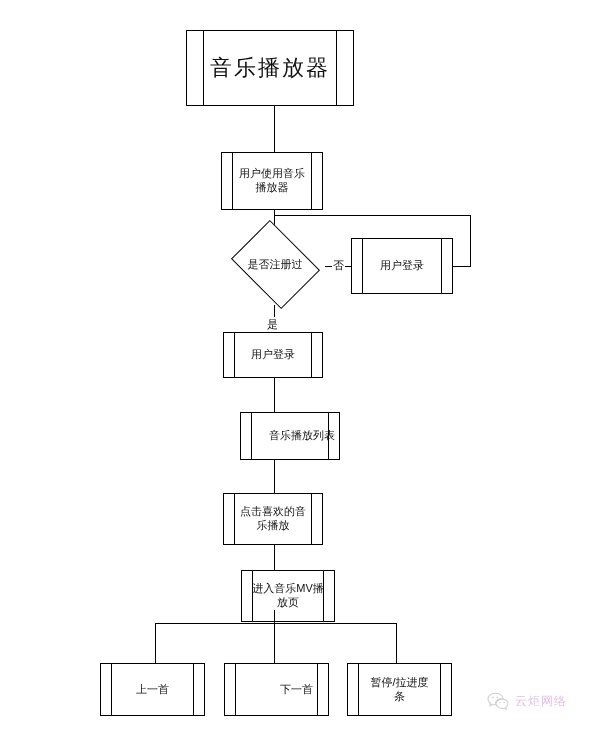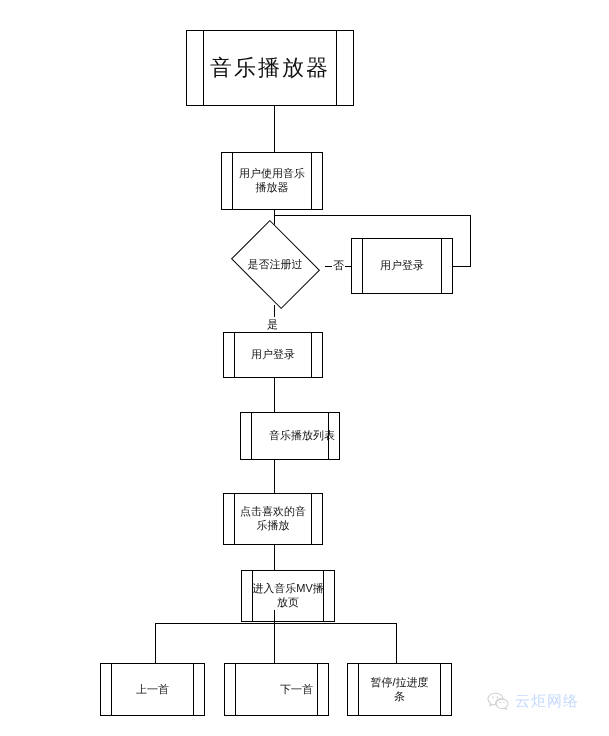--- a/index.html
+++ b/index.html
@@ -113,22 +113,22 @@
 
   
   #watermark {
     position: absolute;
     display: flex;
     align-items: center;
     gap: 6px;
     opacity: 0.30;
   }
   #watermark .wm-text {
-    font-size: 15px;
-    color: #3b82f6;
+    font-size: 12px;
+    color: #a21caf;
     letter-spacing: 1px;
   }
   #watermark .wm-icon svg { display: block; }
 </style>
 </head>
 <body>
 
 <div id="canvas">
 
   <div class="node process wide" id="title-node" style="left:186px; top:30px; width:168px; height:76px;">

